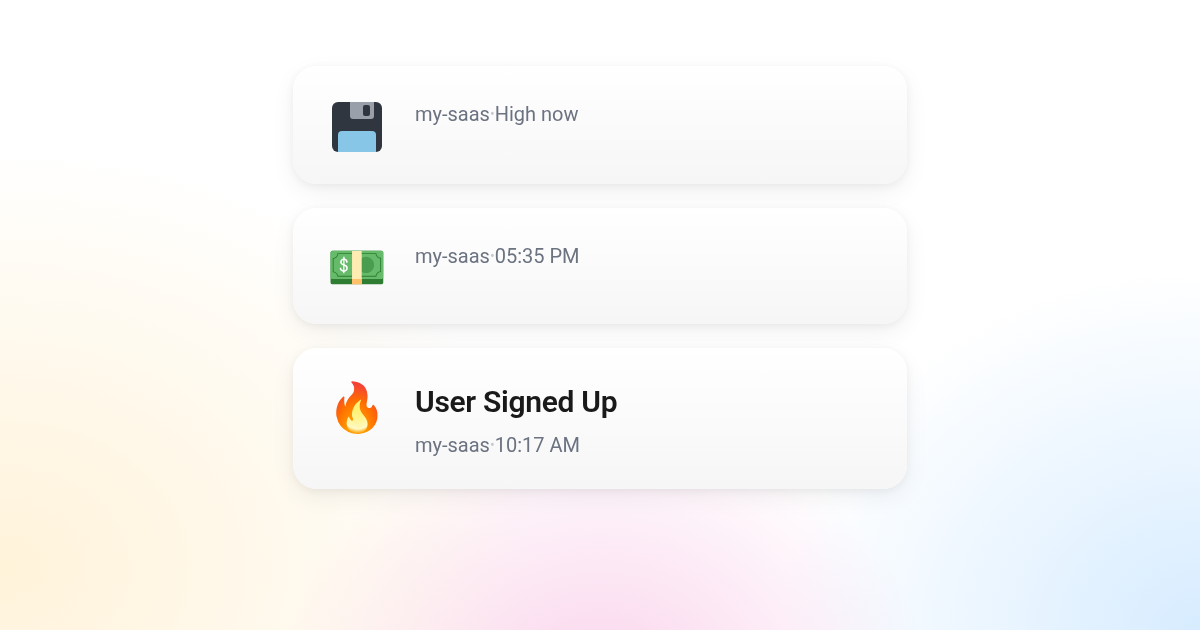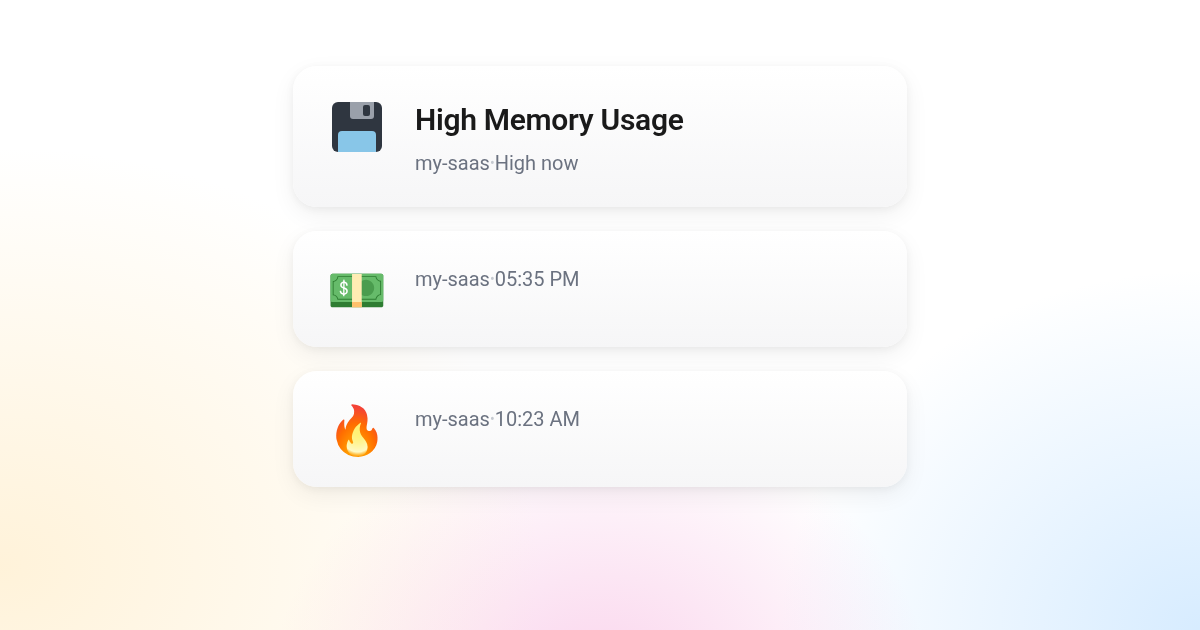--- a/index.html
+++ b/index.html
@@ -113,21 +113,20 @@
 
 <div class="feed">
 
   <div class="card">
     <div class="card-icon">
       <div class="floppy">
           <div class="notch"></div>
         </div>
     </div>
     <div class="card-body">
-      <div class="card-title">High Memory Usage</div>
       <div class="card-meta">
         <span>my-saas</span>
         <span class="dot">•</span>
         <span>High now</span>
       </div>
     </div>
   </div>
 
   <div class="card">
     <div class="card-icon">💵</div>
@@ -136,21 +135,22 @@
         <span>my-saas</span>
         <span class="dot">•</span>
         <span>05:35 PM</span>
       </div>
     </div>
   </div>
 
   <div class="card">
     <div class="card-icon">🔥</div>
     <div class="card-body">
+      <div class="card-title">User Signed Up</div>
       <div class="card-meta">
         <span>my-saas</span>
         <span class="dot">•</span>
-        <span>10:23 AM</span>
+        <span>10:17 AM</span>
       </div>
     </div>
   </div>
 
 </div>
 
 </body></html>

